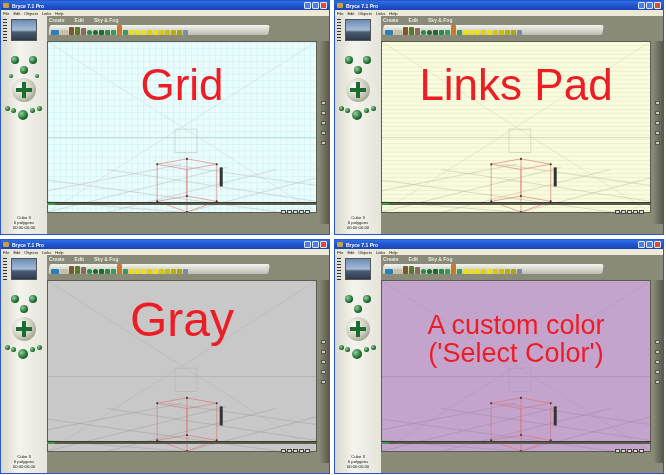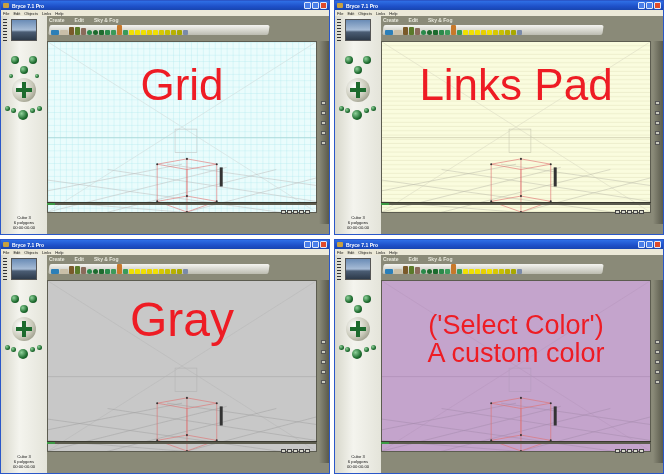--- a/index.html
+++ b/index.html
@@ -485,22 +485,22 @@
           <circle cx="140" cy="110" r="1"></circle>
           <circle cx="170" cy="115" r="1"></circle>
         <circle cx="110" cy="150" r="1"></circle>
           <circle cx="170" cy="150" r="1"></circle>
           <circle cx="140" cy="160" r="1"></circle>
           <circle cx="140" cy="145" r="1"></circle>
       </g>
       <rect x="173" y="118" width="3" height="18" fill="#333"></rect>
     </svg>
     <div class="label" style="left:0;right:0;top:30px;font-size:27px;">
+      <div>A custom color</div>
       <div>('Select Color')</div>
-      <div>A custom color</div>
     </div>
   </div>
   <div class="rightstrip">
     <span class="rsbtn" style="top:60px;"></span>
     <span class="rsbtn" style="top:70px;"></span>
     <span class="rsbtn" style="top:80px;"></span>
     <span class="rsbtn" style="top:90px;"></span>
     <span class="rsbtn" style="top:100px;"></span>
   </div>
   <div class="timeline">

